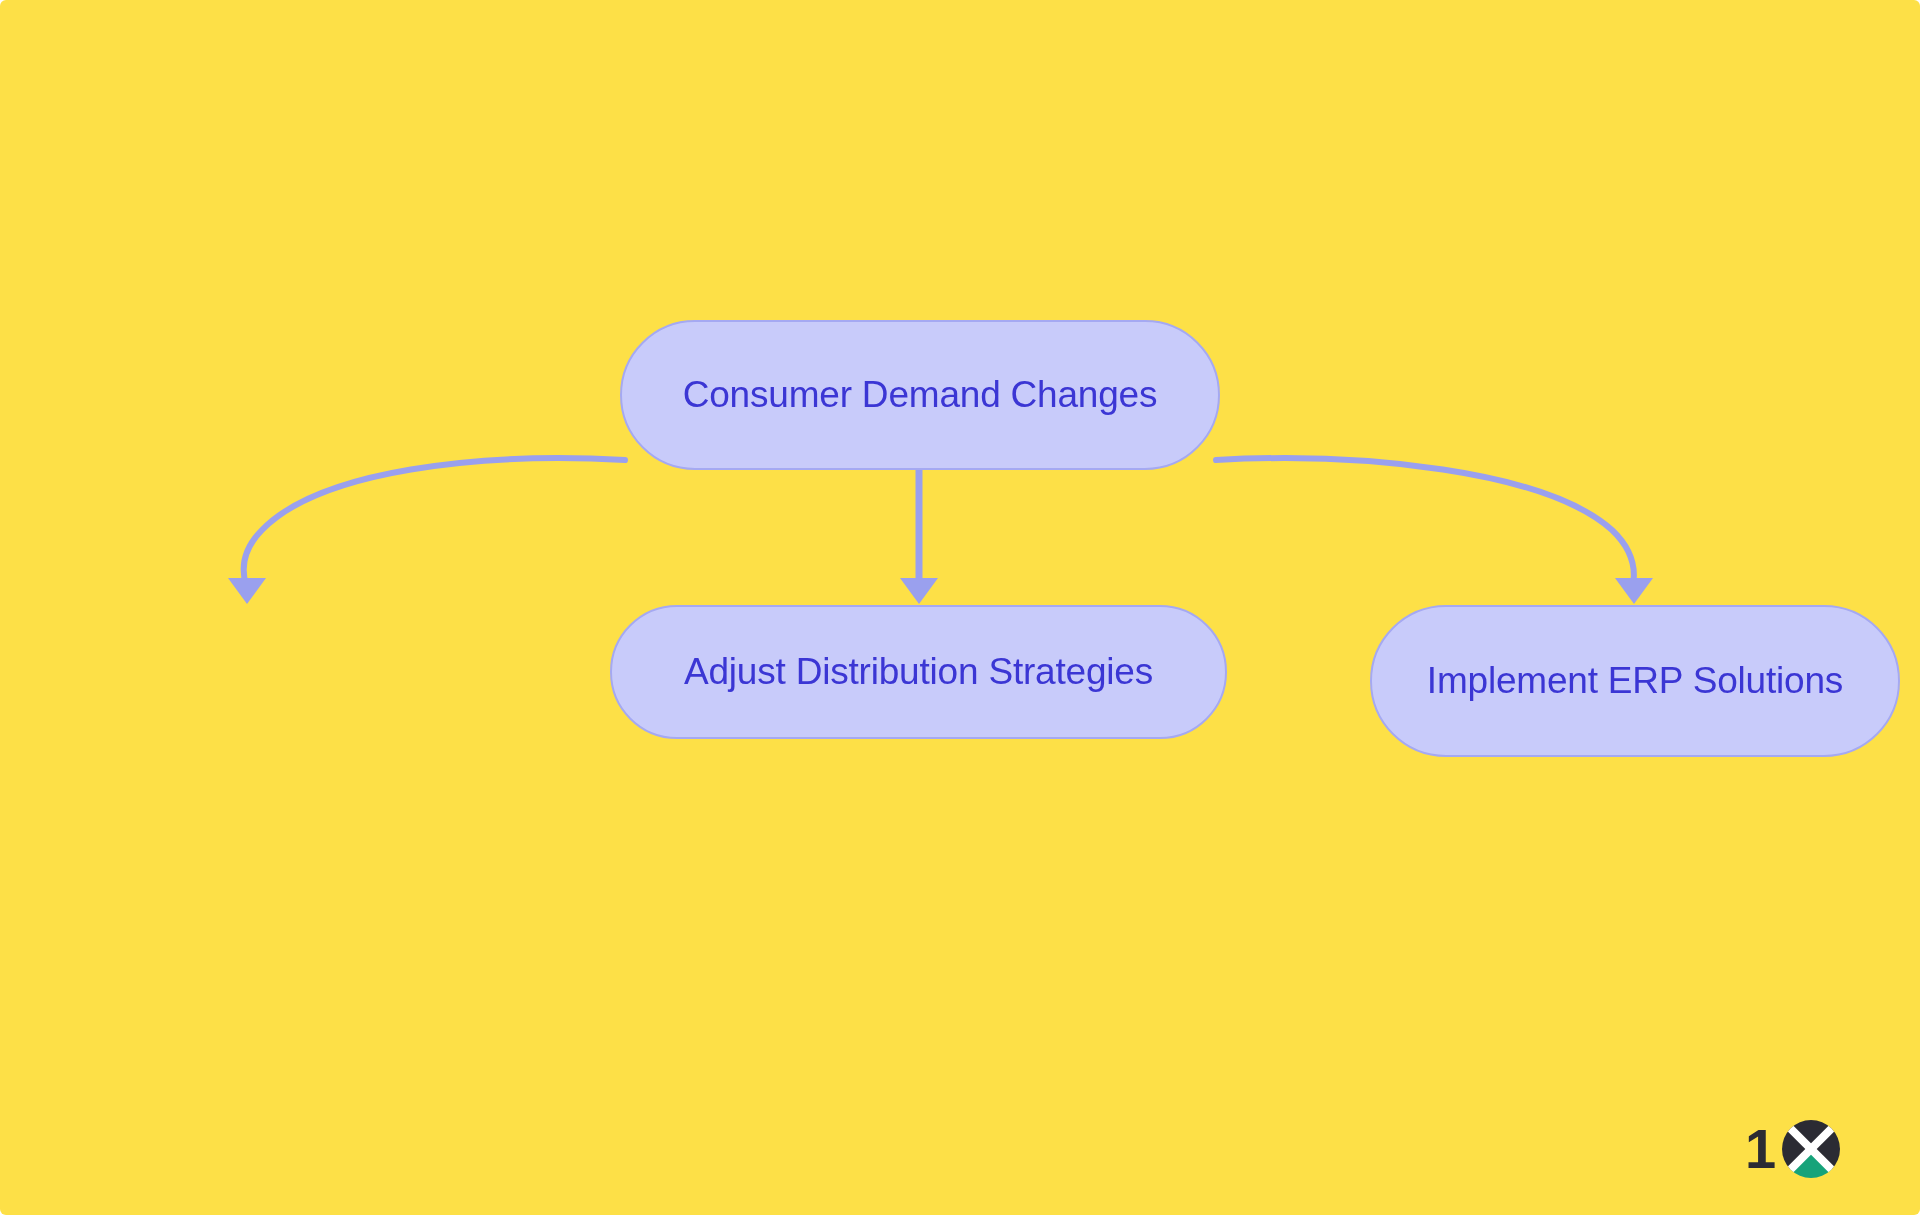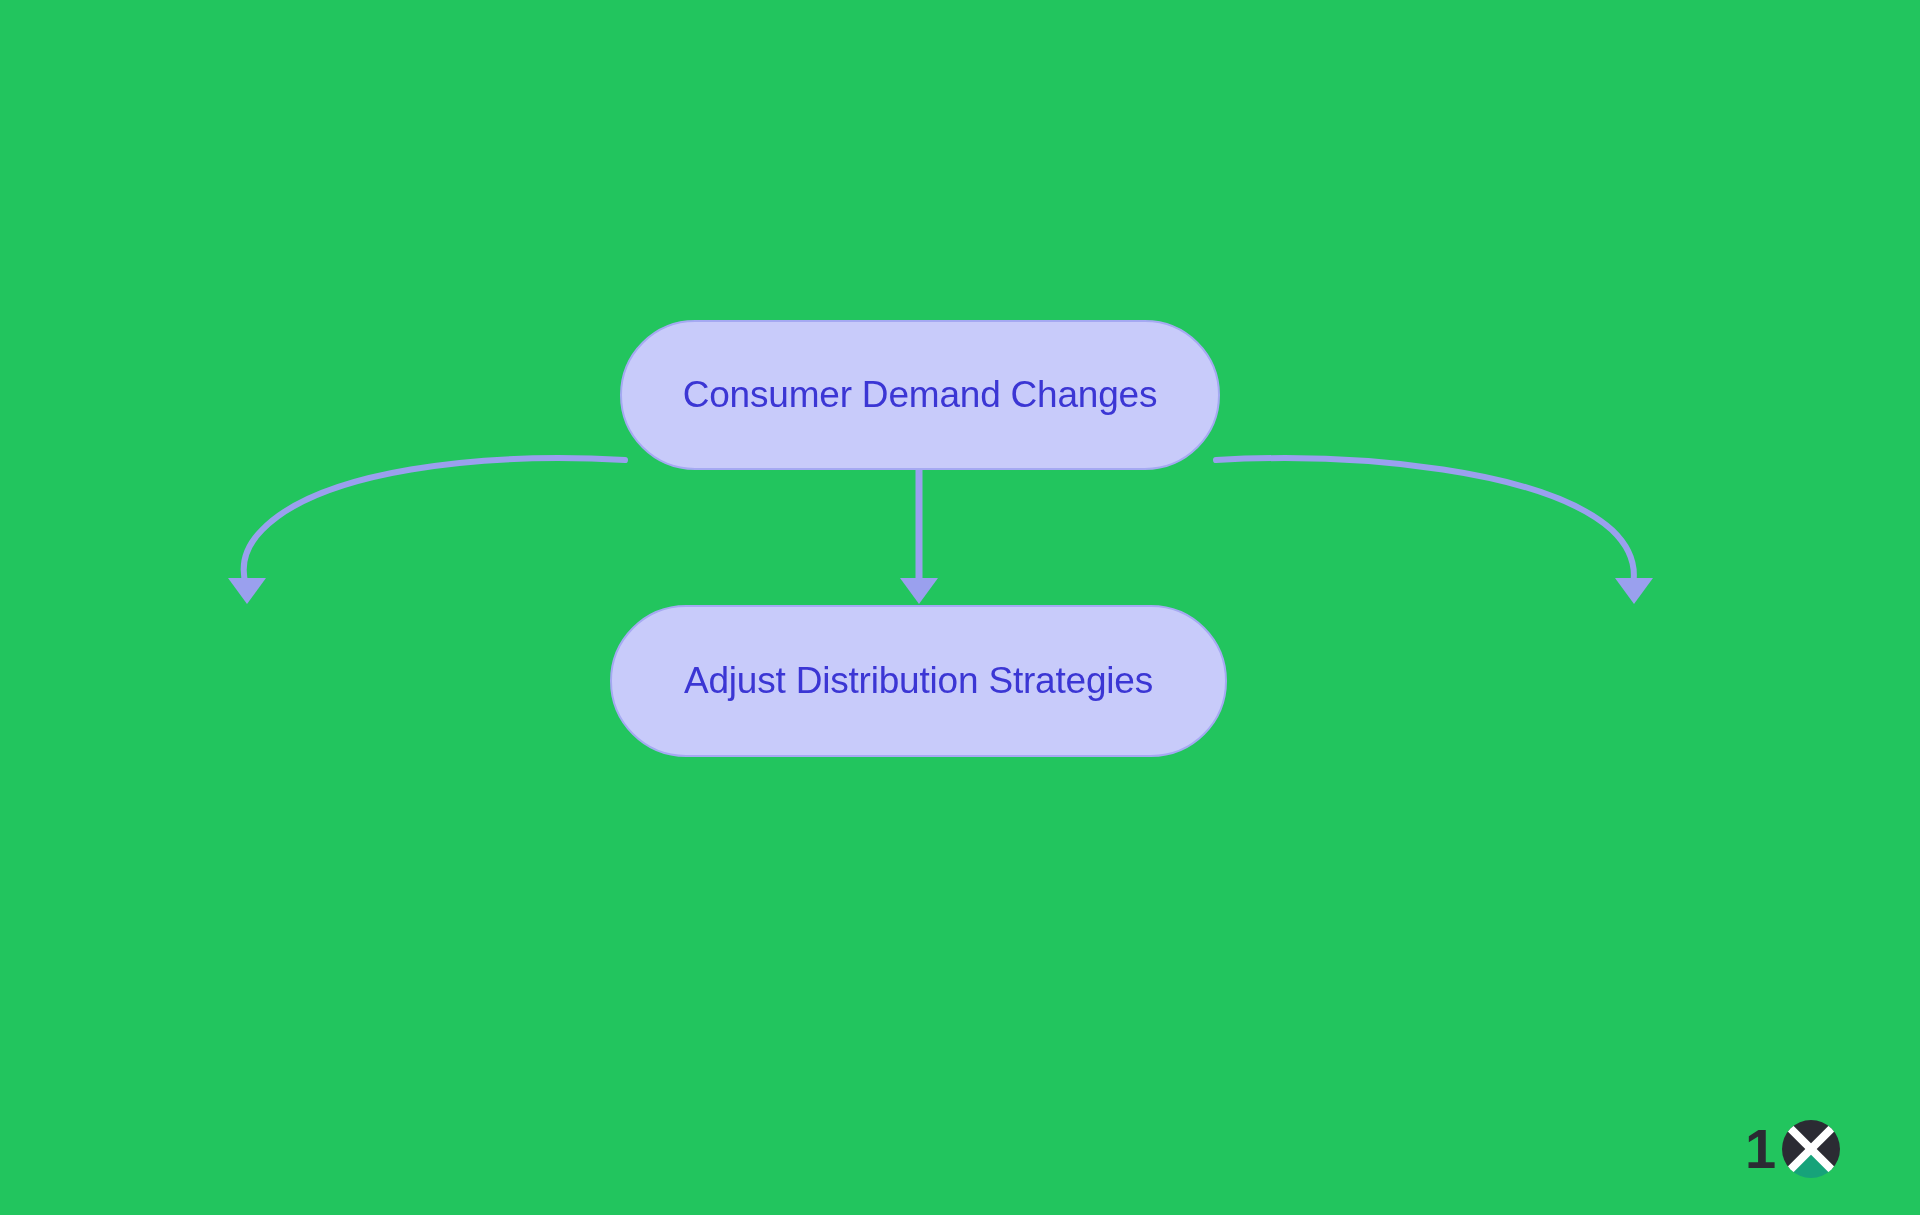--- a/index.html
+++ b/index.html
@@ -11,21 +11,22 @@
     width: 1920px;
     height: 1215px;
     background: #ffffff;
     font-family: "Liberation Sans", sans-serif;
     overflow: hidden;
   }
   #canvas {
     position: relative;
     width: 1920px;
     height: 1215px;
-    background: #22c55e;
+    background: #fde047;
+    border-radius: 6px;
   }
   #edge-layer {
     position: absolute;
     left: 0;
     top: 0;
     width: 1920px;
     height: 1215px;
     pointer-events: none;
   }
   .node {
@@ -60,21 +61,21 @@
   #node-child-0 {
     left: 20px;
     top: 605px;
     width: 445px;
     height: 152px;
   }
   #node-child-1 {
     left: 610px;
     top: 605px;
     width: 617px;
-    height: 152px;
+    height: 134px;
   }
   #node-child-2 {
     left: 1370px;
     top: 605px;
     width: 530px;
     height: 152px;
   }
   
   #brand-logo {
     position: absolute;
@@ -122,20 +123,23 @@
 
   <div class="node" id="node-root">
     <span class="node-label">Consumer Demand Changes</span>
   </div>
 
 
   <div class="node" id="node-child-1">
     <span class="node-label">Adjust Distribution Strategies</span>
   </div>
 
+  <div class="node" id="node-child-2">
+    <span class="node-label">Implement ERP Solutions</span>
+  </div>
 
   <div id="brand-logo">
     <span id="brand-digit">1</span>
     <svg id="brand-mark" width="62" height="62" viewBox="0 0 62 62" xmlns="http://www.w3.org/2000/svg">
       <defs>
         <clipPath id="logo-clip">
           <circle cx="31" cy="31" r="29"></circle>
         </clipPath>
       </defs>
       <g clip-path="url(#logo-clip)">

